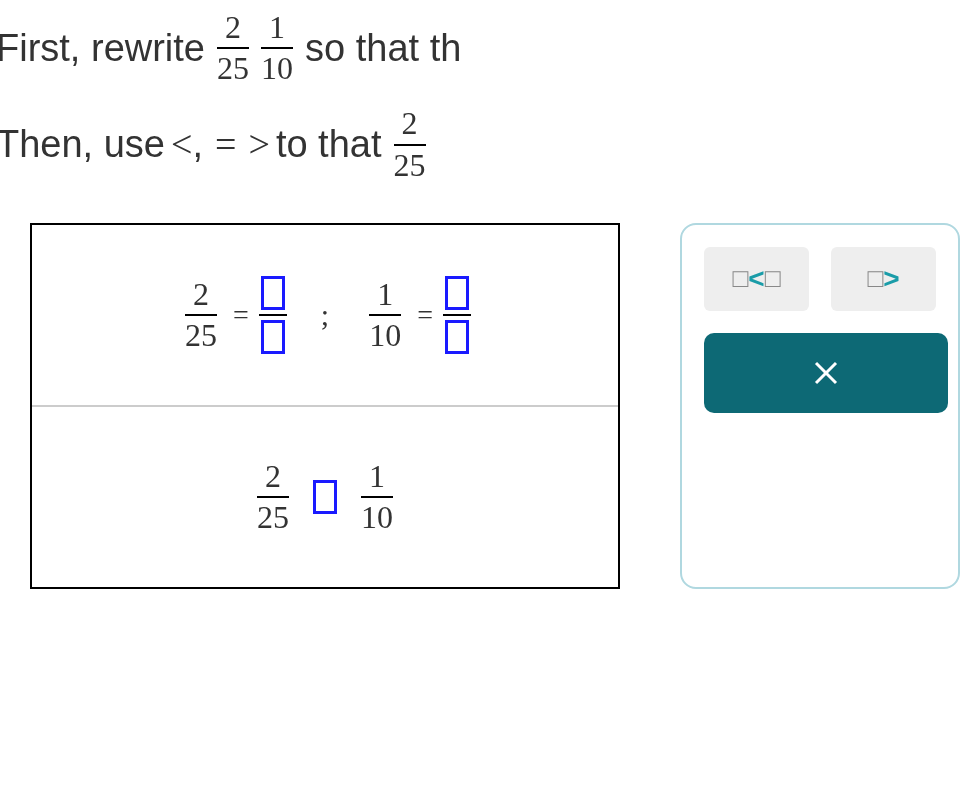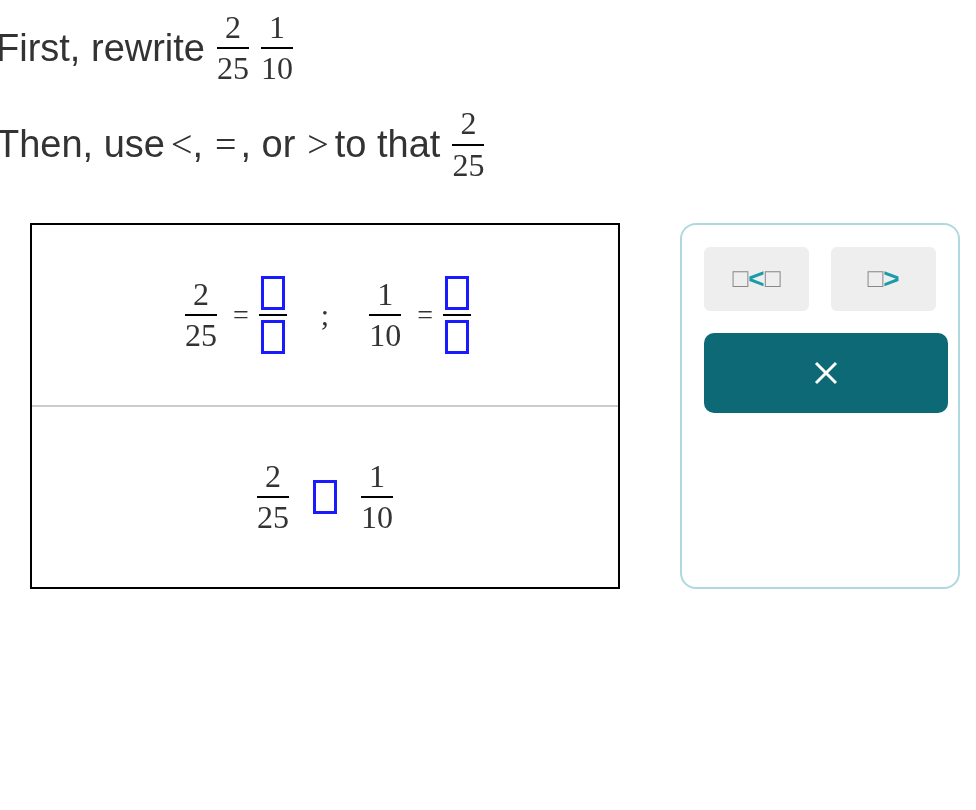--- a/index.html
+++ b/index.html
@@ -175,27 +175,27 @@
     <span class="fraction">
       <span class="num">2</span>
       <span class="bar"></span>
       <span class="den">25</span>
     </span>
     <span class="fraction">
       <span class="num">1</span>
       <span class="bar"></span>
       <span class="den">10</span>
     </span>
+    <span class="text">so that th</span>
   </div>
   <div class="instruction-line">
     <span class="text">Then, use</span>
     <span class="math-sym">&lt;</span>
     <span class="text" style="padding:0">,</span>
     <span class="math-sym" style="margin-left:12px">=</span>
-    <span class="text" style="padding:0 0 0 4px">, or</span>
     <span class="math-sym" style="margin-left:12px">&gt;</span>
     <span class="text">to that</span>
     <span class="fraction">
       <span class="num">2</span>
       <span class="bar"></span>
       <span class="den">25</span>
     </span>
   </div>
 </div>
 

